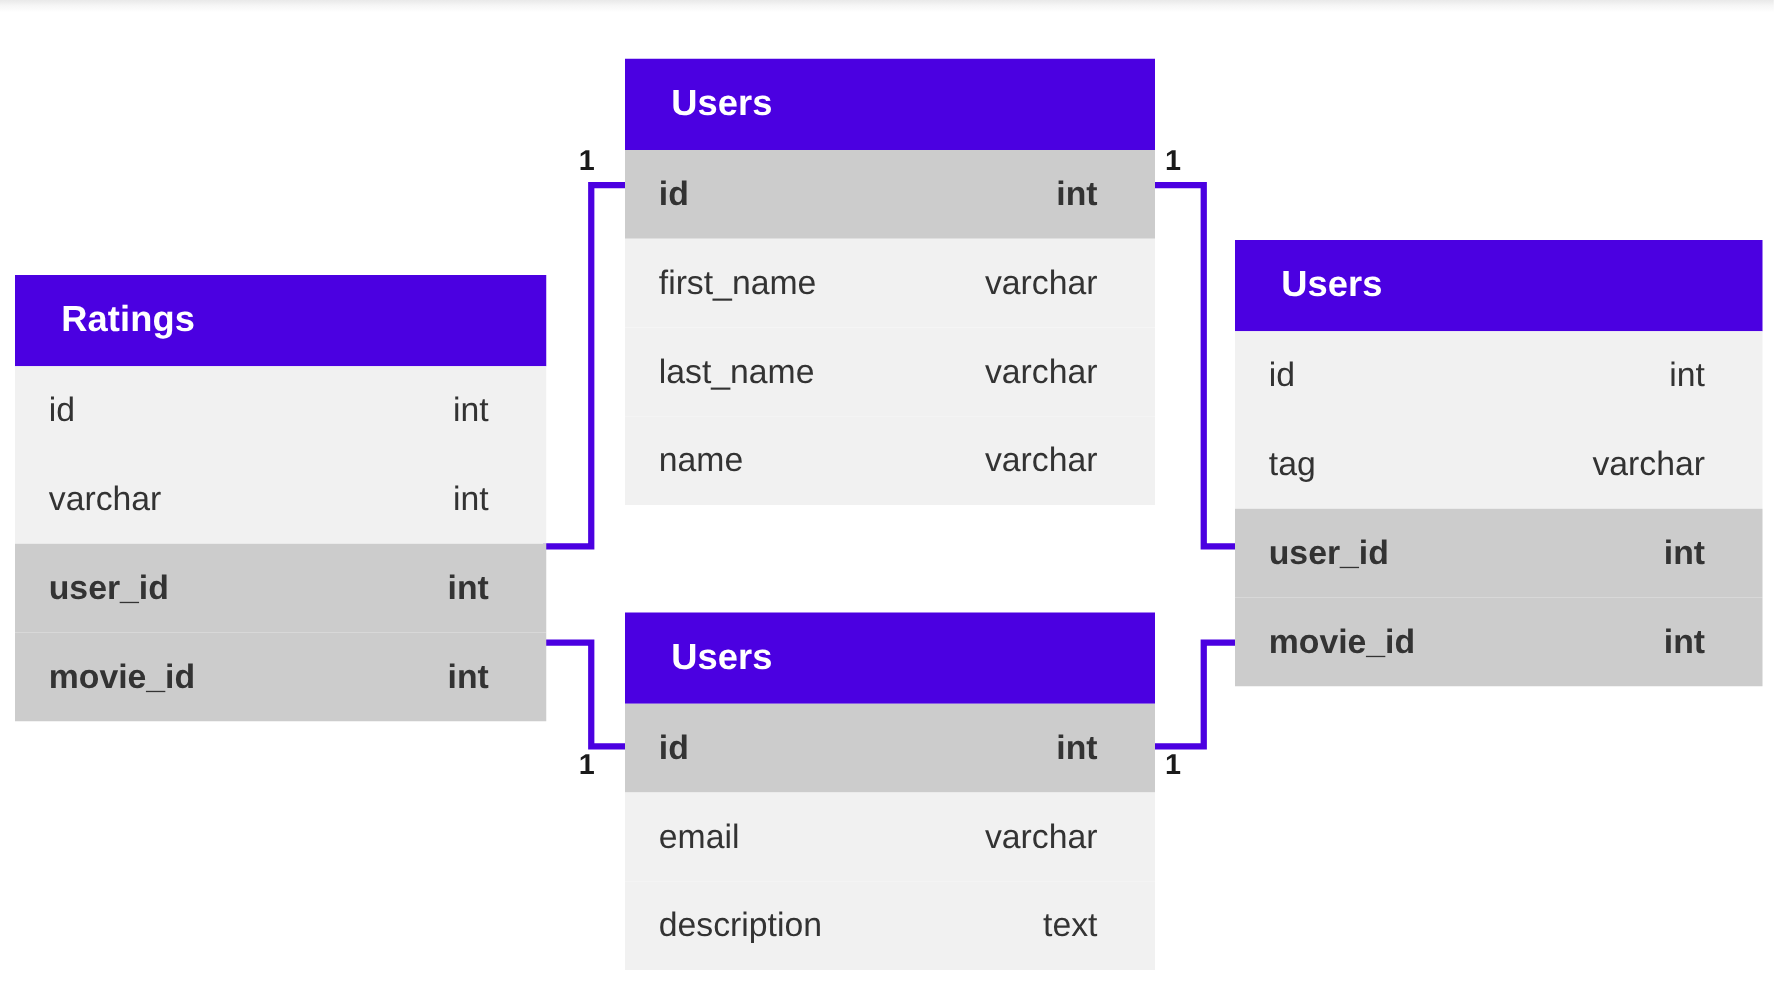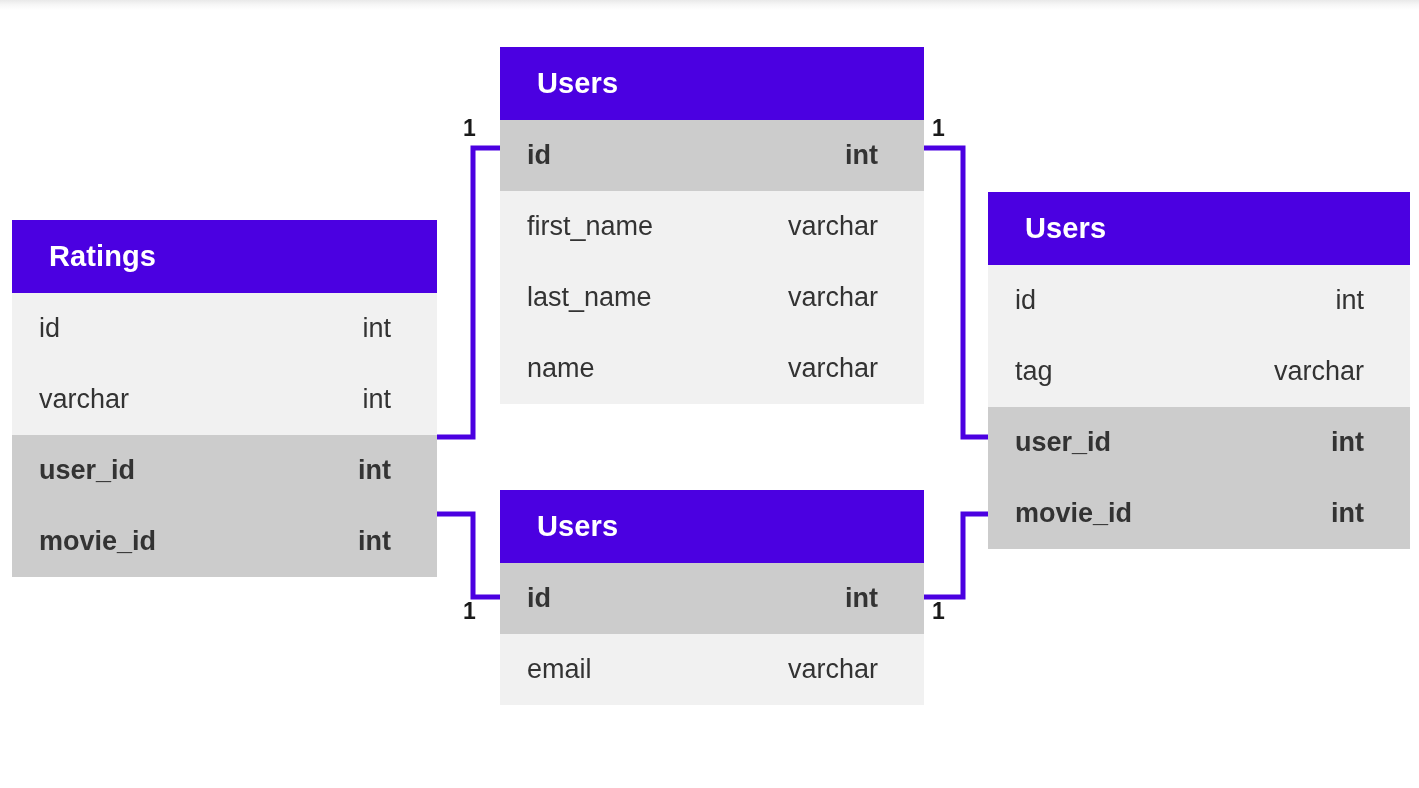--- a/index.html
+++ b/index.html
@@ -149,20 +149,24 @@
   <div class="table-header">Users</div>
   <div class="table-body">
     <div class="row key">
       <span class="col-name">id</span>
       <span class="col-type">int</span>
     </div>
     <div class="row">
       <span class="col-name">email</span>
       <span class="col-type">varchar</span>
     </div>
+    <div class="row">
+      <span class="col-name">description</span>
+      <span class="col-type">text</span>
+    </div>
   </div>
 </div>
 
 <div class="table" id="tbl-tags" style="left:988px; top:192px; width:422px;">
   <div class="table-header">Users</div>
   <div class="table-body">
     <div class="row">
       <span class="col-name">id</span>
       <span class="col-type">int</span>
     </div>

